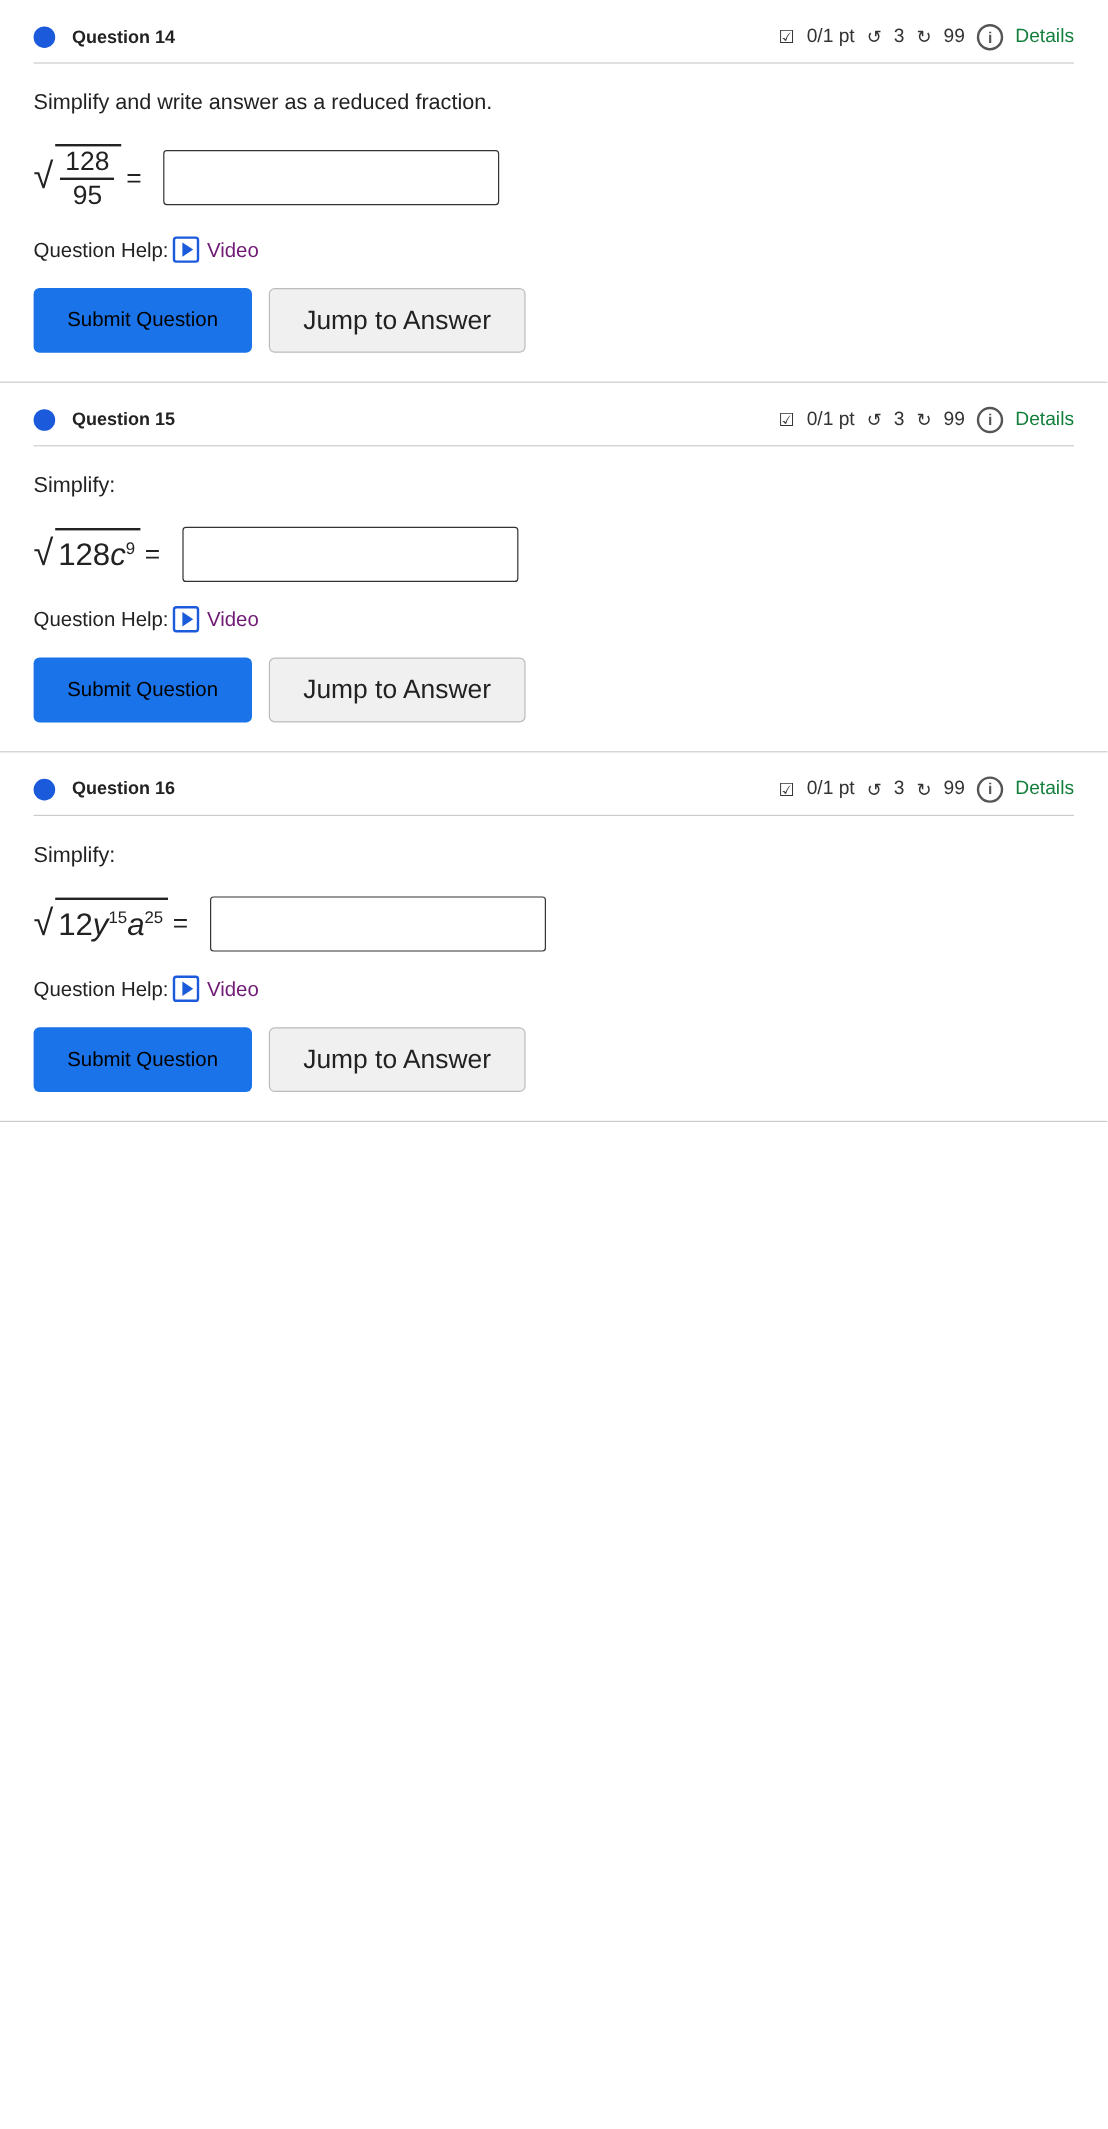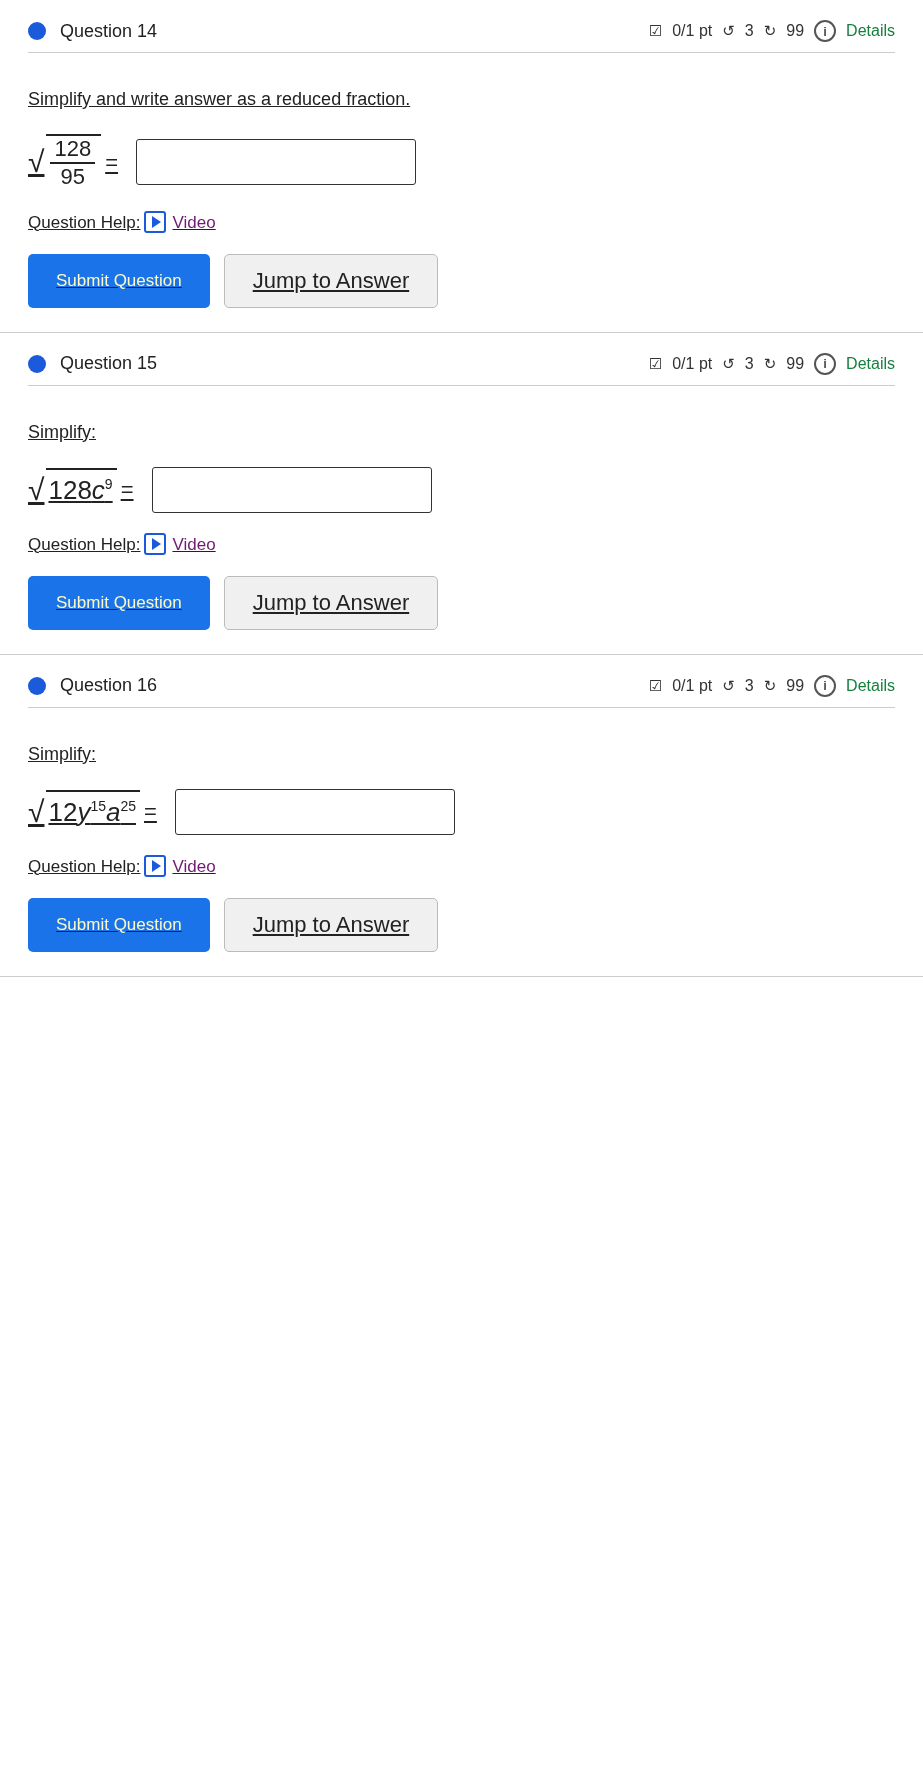--- a/index.html
+++ b/index.html
@@ -24,22 +24,22 @@
       border-bottom: 1.5px solid #ccc;
     }
     .blue-dot {
       width: 18px;
       height: 18px;
       background: #1a5adb;
       border-radius: 50%;
       flex-shrink: 0;
     }
     .question-title {
-      font-weight: 400;
-      font-size: 18px;
+      font-weight: 700;
+      font-size: 15px;
     }
     .question-meta {
       display: flex;
       align-items: center;
       gap: 10px;
       font-size: 16px;
       color: #333;
       margin-left: auto;
     }
     .meta-icon {
@@ -49,24 +49,23 @@
     }
     .details-link {
       color: #15803d;
       cursor: pointer;
       font-size: 16px;
       display: flex;
       align-items: center;
       gap: 4px;
     }
     .question-body {
-      margin-top: 32px;
+      margin-top: 18px;
       font-size: 18px;
       line-height: 1.6;
-      text-decoration: underline;
     }
     .math-row {
       display: flex;
       align-items: center;
       gap: 14px;
       margin: 20px 0 18px 0;
     }
     .math-expr {
       font-size: 26px;
       display: flex;
@@ -146,21 +145,21 @@
       border-left: 9px solid #1a5adb;
       margin-left: 2px;
     }
     .button-row {
       display: flex;
       gap: 14px;
       margin-top: 4px;
     }
     .btn-submit {
       background: #1a73e8;
-      color: #fef9c3;
+      color: #000000;
       border: none;
       border-radius: 5px;
       padding: 13px 28px;
       font-size: 17px;
       font-weight: 500;
       cursor: pointer;
       min-width: 180px;
     }
     .btn-jump {
       background: #f0f0f0;

